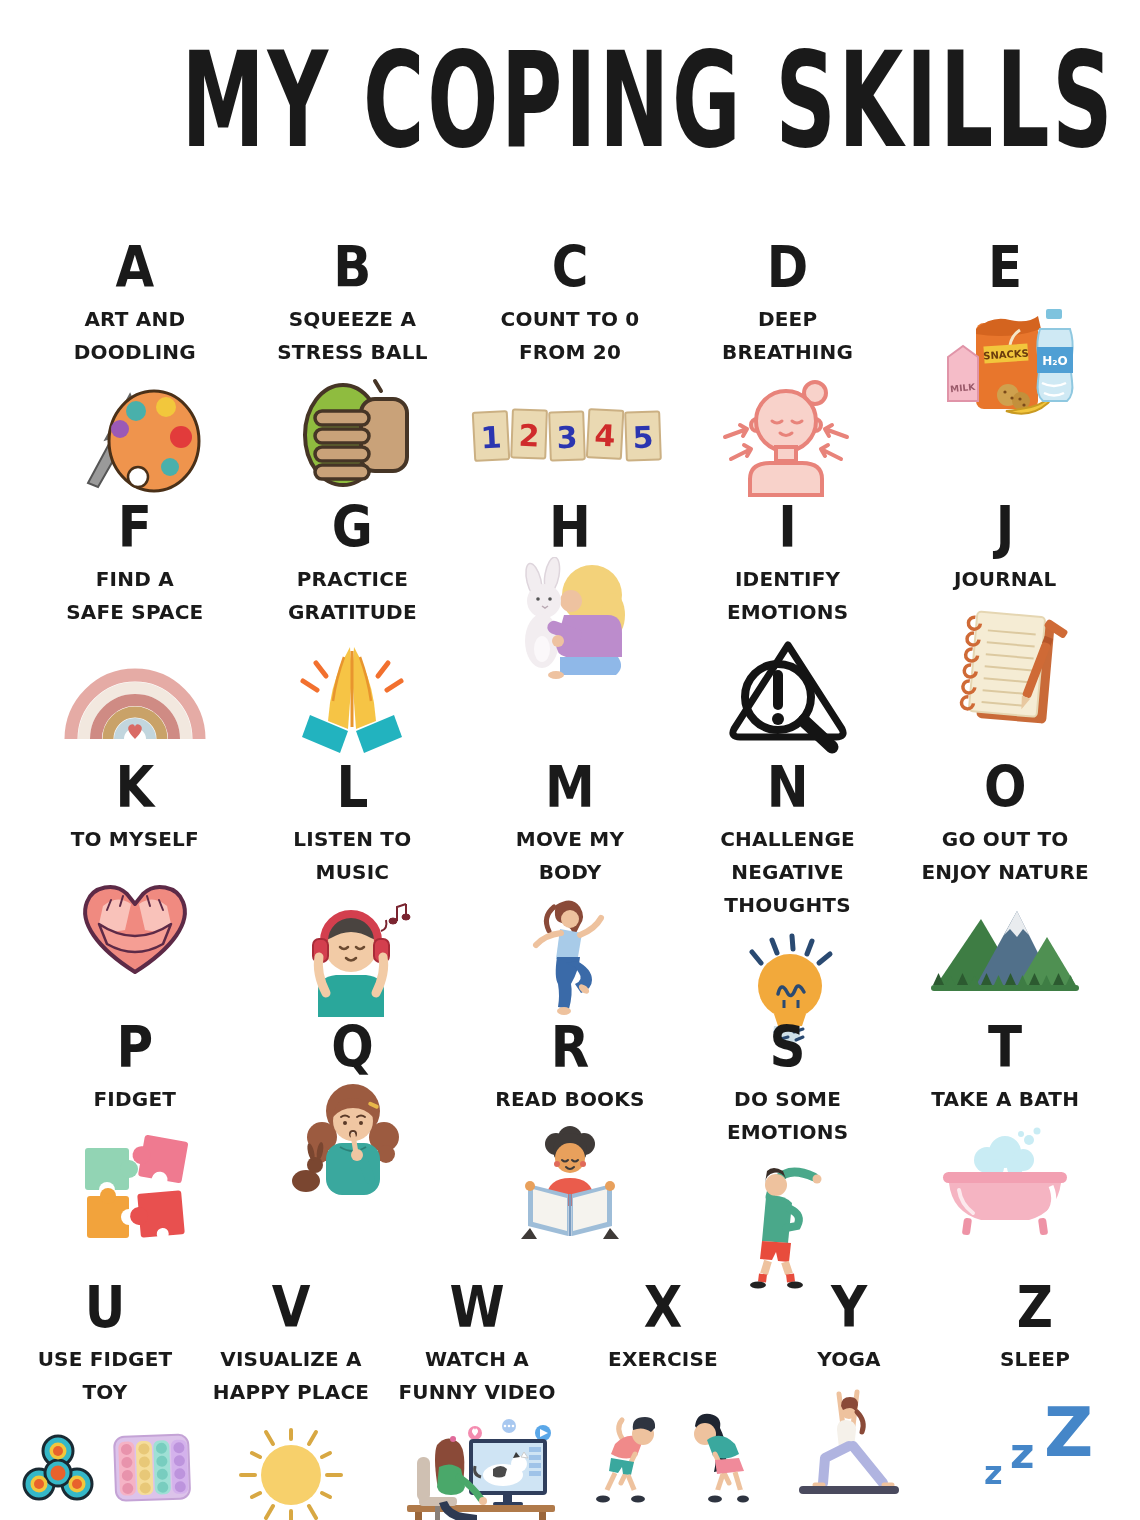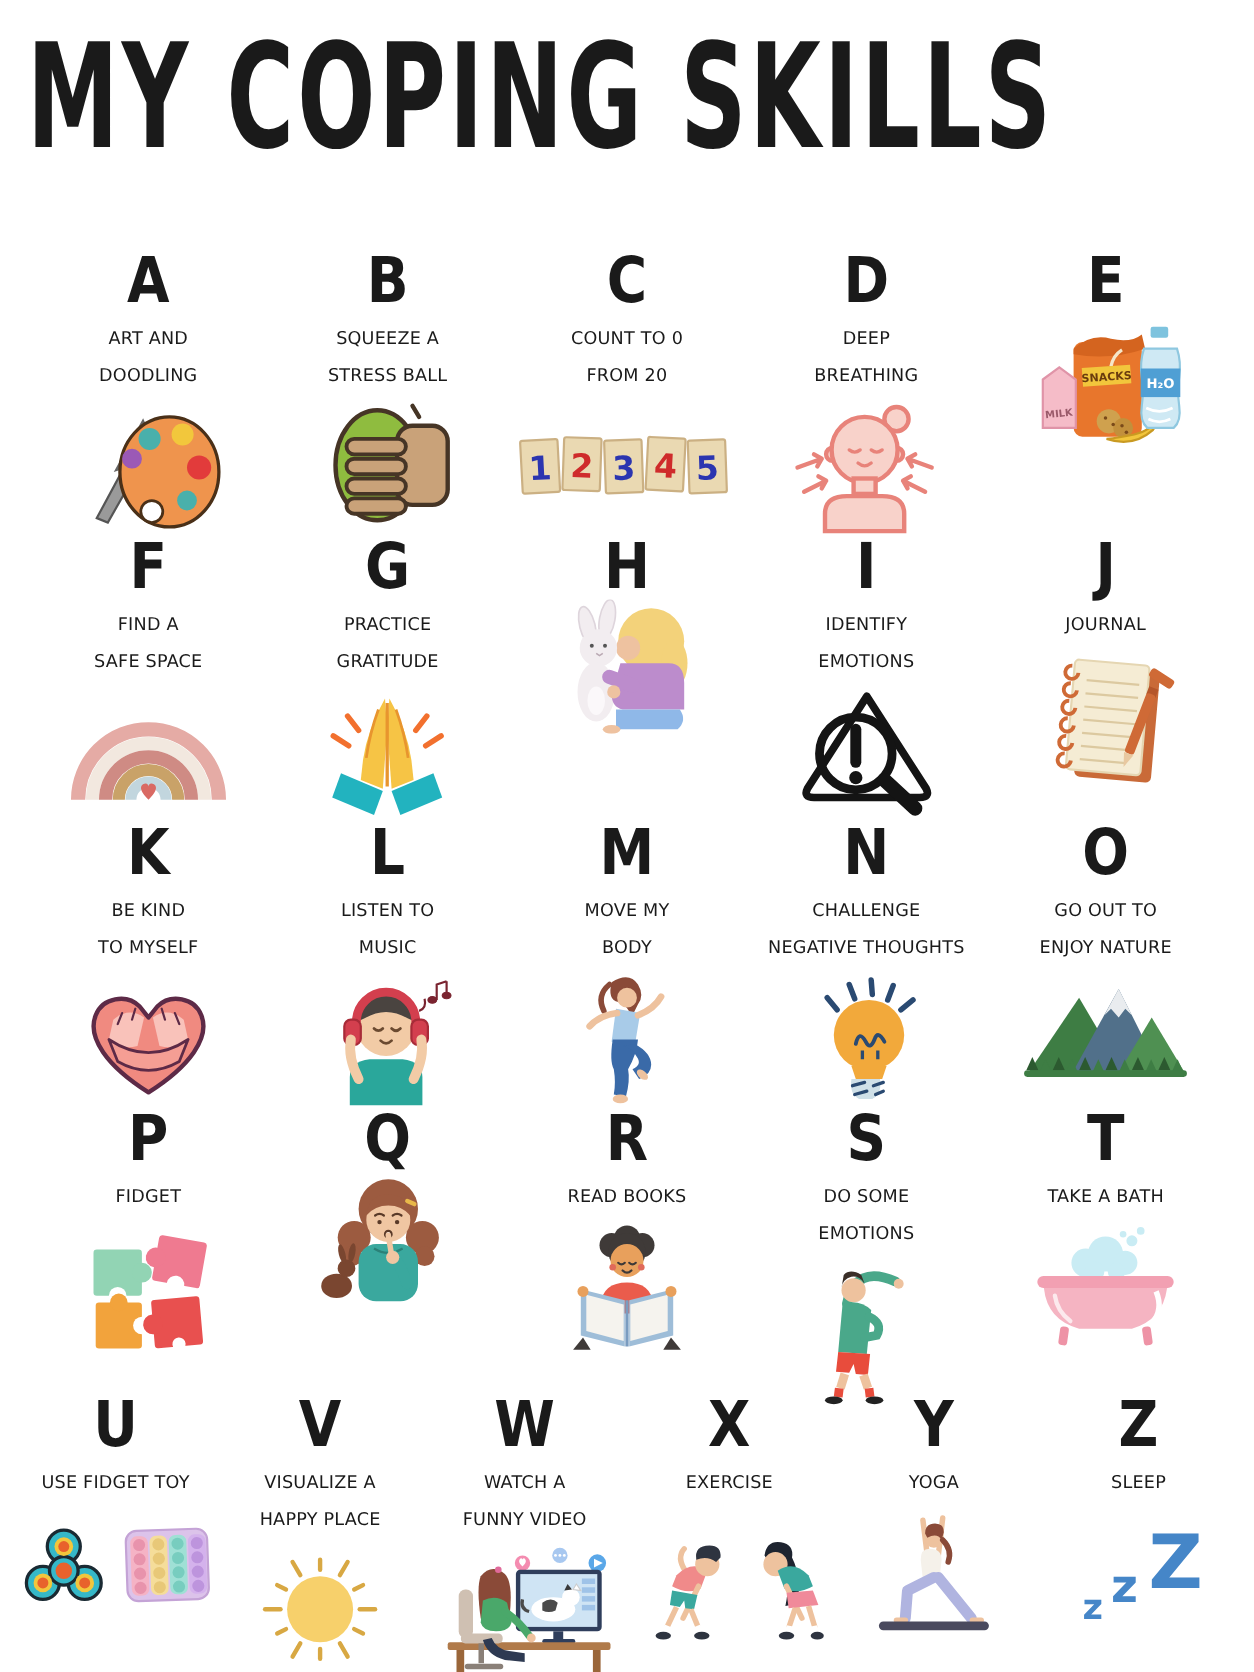--- a/index.html
+++ b/index.html
@@ -1,34 +1,34 @@
 <!DOCTYPE html>
 <html><head>
 <meta charset="utf-8">
 <style>
   html,body{margin:0;padding:0;}
   body{
     width:1140px;height:1520px;background:#ffffff;
     font-family:"DejaVu Sans","Liberation Sans",sans-serif;
     color:#1a1a1a;overflow:hidden;
   }
-  .title-wrap{height:178px;padding-top:11px;text-align:left;}
+  .title-wrap{height:178px;padding-top:23px;text-align:right;}
   .poster-title{
     display:inline-block;font-size:88px;font-weight:800;letter-spacing:3px;
     transform:scale(0.95,1.5);transform-origin:top center;white-space:nowrap;
   }
   .grid{margin-top:34px;}
   .row{display:flex;padding:0 26px;height:260px;}
   .row.last{padding:0 12px;height:246px;}
   .cell{flex:1;text-align:center;min-width:0;}
   .letter{
     font-size:50px;font-weight:800;line-height:56px;
     transform:scaleY(1.15);transform-origin:center top;
   }
-  .label{margin-top:12px;font-size:16px;font-weight:400;letter-spacing:0.2px;}
+  .label{margin-top:12px;font-size:20px;font-weight:700;letter-spacing:0.2px;}
   .line{display:block;line-height:33px;}
   .iconbox{margin-top:6px;height:128px;display:flex;align-items:flex-start;justify-content:center;}
   svg{display:block;}
 </style>
 </head>
 <body>
 
 <div>
 
   <div class="title-wrap">
@@ -292,21 +292,20 @@
           </svg>
         </div>
       </div>
     </div>
 
     <div class="row">
 
       <div class="cell">
         <div class="letter">K</div>
         <div class="label">
-          <span class="line">BE KIND</span>
           <span class="line">TO MYSELF</span>
         </div>
         <div class="iconbox">
           <svg width="150" height="120" viewBox="0 0 140 120">
             <path d="M70,110 C32,86 14,60 22,40 C28,24 50,20 62,32 L70,42 L78,32 C90,20 112,24 118,40 C126,60 108,86 70,110 Z" fill="#f08a80" stroke="#5d2a47" stroke-width="4" stroke-linejoin="round"></path>
             <path d="M38,44 q14,-12 28,-2 l-6,26 q-16,4 -26,-6 Z" fill="#f9c2ba"></path>
             <path d="M102,44 q-14,-12 -28,-2 l6,26 q16,4 26,-6 Z" fill="#f9c2ba"></path>
             <path d="M34,62 q36,24 72,0 l-8,20 q-28,16 -56,0 Z" fill="#f59e94" stroke="#5d2a47" stroke-width="2.5" stroke-linejoin="round"></path>
             <path d="M46,38 l-4,10 M58,34 l-3,10 M94,38 l4,10 M82,34 l3,10" stroke="#5d2a47" stroke-width="2" fill="none" stroke-linecap="round"></path>
           </svg>

